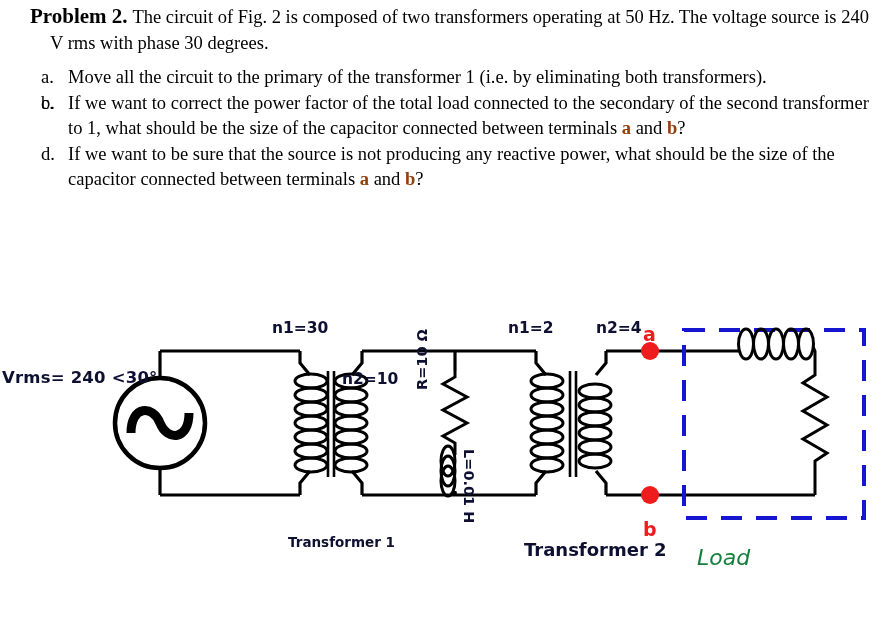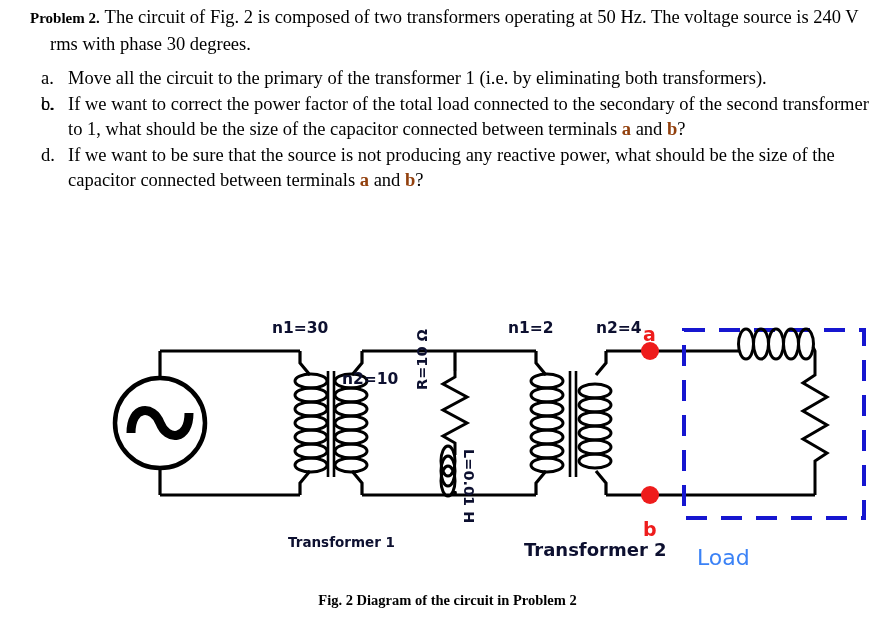--- a/index.html
+++ b/index.html
@@ -27,21 +27,21 @@
   .prob-head {
     font-family: "Liberation Serif", serif;
     font-size: 19.5px;
     line-height: 25px;
     text-indent: 0;
     margin: 0 0 2px 0;
     padding-left: 0;
   }
   .prob-head .ptitle {
     font-weight: bold;
-    font-size: 15px;
+    font-size: 21px;
   }
   .prob-head .pbody {
     font-size: 18.5px;
   }
   .prob-head-wrap {
     padding-left: 20px;
     text-indent: -20px;
   }
 
   ol.items {
@@ -77,21 +77,21 @@
   #circuit svg { display: block; }
 
   .lbl {
     position: absolute;
     font-family: "DejaVu Sans", sans-serif;
     font-weight: bold;
     white-space: nowrap;
   }
   .lbl-dark  { color: #0d1030; }
   .lbl-red   { color: #ee1c1c; }
-  .lbl-blue  { color: #3b82f6; }
+  .lbl-blue  { color: #15803d; font-style: italic; }
 
   #lbl-vrms   { left: 2px;   top: 63px;  font-size: 16.5px; letter-spacing: .2px; }
   #lbl-n1-t1  { left: 272px; top: 14px;  font-size: 15.5px; }
   #lbl-n2-t1  { left: 342px; top: 27px;  font-size: 15.5px; margin-top: 38px; }
   #lbl-n1-t2  { left: 508px; top: 14px;  font-size: 15.5px; }
   #lbl-n2-t2  { left: 578px; top: 14px;  font-size: 15.5px; margin-left: 18px; }
   #lbl-trans1 { left: 288px; top: 229px; font-size: 13.5px; }
   #lbl-trans2 { left: 524px; top: 234px; font-size: 18px; }
   #lbl-a      { left: 643px; top: 18px;  font-size: 19px; }
   #lbl-b      { left: 643px; top: 213px; font-size: 19px; }
@@ -265,20 +265,21 @@
         <ellipse cx="776" cy="39" rx="7.5" ry="15"></ellipse>
         <ellipse cx="791" cy="39" rx="7.5" ry="15"></ellipse>
         <ellipse cx="806" cy="39" rx="7.5" ry="15"></ellipse>
         <path d="M 813 42 L 815 46 L 815 62"></path>
       </g>
 
       <polyline points="815,62 815,70 803,78 827,92 803,106 827,120 803,134 827,148 815,156 815,190" fill="none" stroke="#000000" stroke-width="3"></polyline>
 
     </svg>
 
+    <div class="lbl lbl-dark" id="lbl-vrms">Vrms= 240 &lt;30°</div>
 
     <div class="lbl lbl-dark" id="lbl-n1-t1">n1=30</div>
     <div class="lbl lbl-dark" id="lbl-n2-t1">n2=10</div>
 
     <div class="lbl lbl-dark" id="lbl-n1-t2">n1=2</div>
     <div class="lbl lbl-dark" id="lbl-n2-t2">n2=4</div>
 
     <div class="lbl lbl-dark" id="lbl-trans1">Transformer 1</div>
     <div class="lbl lbl-dark" id="lbl-trans2">Transformer 2</div>
 
@@ -286,15 +287,14 @@
     <div class="lbl lbl-dark" id="lbl-l">L=0.01 H</div>
 
     <div class="lbl lbl-red" id="lbl-a">a</div>
     <div class="lbl lbl-red" id="lbl-b">b</div>
 
     <div class="lbl lbl-blue" id="lbl-load">Load</div>
 
 
   </div>
 
-  <div id="caption">Fig.  2 Diagram of the circuit in Problem 2</div>
 
 </div>
 
 </body></html>

